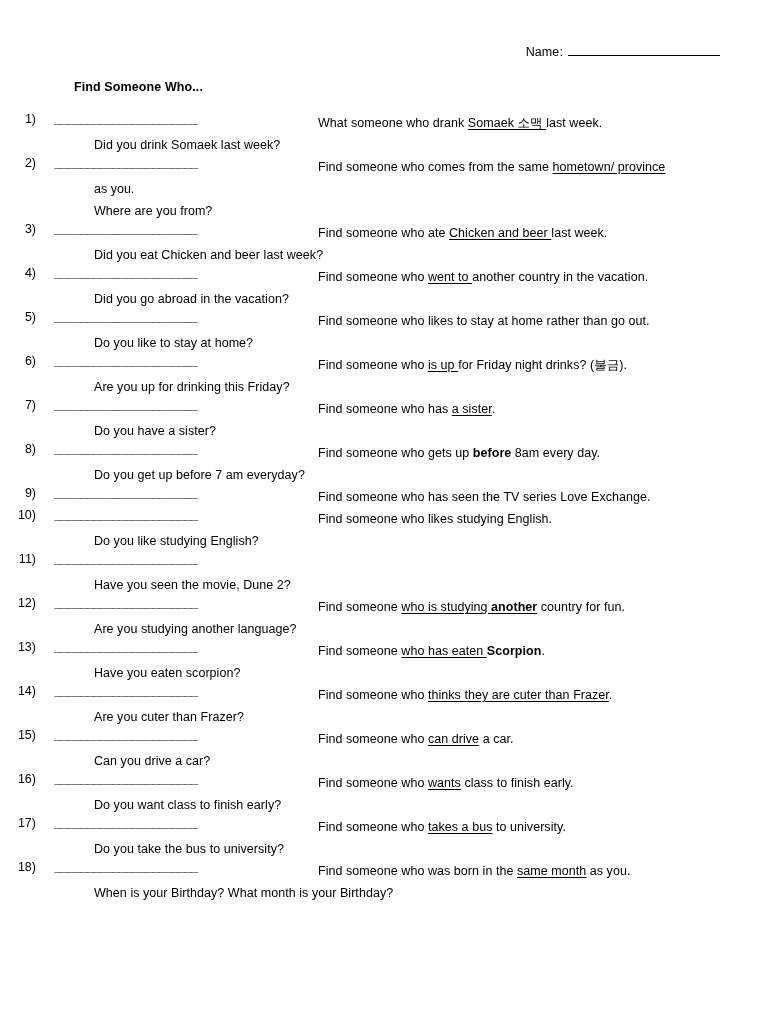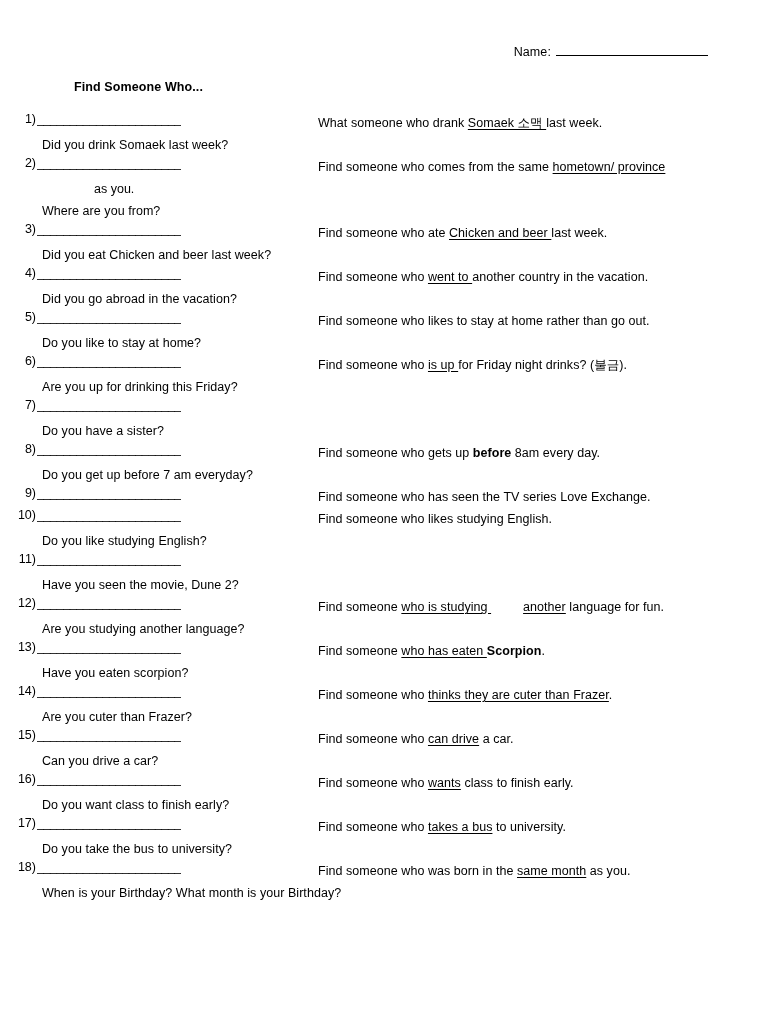--- a/index.html
+++ b/index.html
@@ -23,21 +23,21 @@
     box-sizing: border-box;
     padding: 0;
     position: relative;
     background: #ffffff;
   }
 
   
   .name-row {
     position: absolute;
     top: 44px;
-    right: 60px;
+    right: 48px;
     display: flex;
     align-items: baseline;
     font-size: 12.5px;
     letter-spacing: 0.1px;
   }
   .name-label {
     white-space: pre;
   }
   .name-blank {
     display: inline-block;
@@ -87,24 +87,25 @@
   }
   .item-num.wide {
     width: 44px;
     margin-left: -8px;
   }
 
   .item-blank {
     display: inline-block;
     font-size: 12.5px;
     letter-spacing: -0.4px;
-    margin-left: 1px;
+    margin-left: 18px;
     flex: 0 0 auto;
     overflow: hidden;
     white-space: nowrap;
+    font-weight: bold;
   }
 
   .item-prompt {
     position: absolute;
     left: 318px;
     top: 0;
     font-size: 12.5px;
     letter-spacing: 0.05px;
     white-space: nowrap;
     line-height: 22px;
@@ -113,39 +114,38 @@
   .item-cont {
     font-size: 12.5px;
     padding-left: 94px;
     height: 22px;
     line-height: 22px;
     white-space: nowrap;
   }
 
   .item-question {
     font-size: 12.5px;
-    padding-left: 42px;
+    padding-left: 94px;
     height: 22px;
     line-height: 22px;
     white-space: nowrap;
     letter-spacing: 0.05px;
   }
 
   u.plain {
     text-decoration: underline;
     text-underline-offset: 1.5px;
   }
   b.plain {
     font-weight: bold;
   }
   .bu {
-    font-weight: normal;
+    font-weight: bold;
     text-decoration: underline;
     text-underline-offset: 1.5px;
-    margin-left: 32px;
   }
 </style>
 </head>
 <body>
 
 <div class="page">
 
   <div class="name-row">
     <span class="name-label">Name:</span>
     <span class="name-blank"></span>
@@ -200,20 +200,21 @@
           <span class="item-num">6)</span>
           <span class="item-blank">______________________</span>
           <span class="item-prompt"><span>Find someone who </span><u class="plain">is up </u><span>for Friday night drinks? (불금).</span></span>
         </div>
         <div class="item-question">Are you up for drinking this Friday?</div>
       </div>
       <div class="item">
         <div class="item-line1">
           <span class="item-num">7)</span>
           <span class="item-blank">______________________</span>
+          <span class="item-prompt"><span>Find someone who has </span><u class="plain">a sister</u><span>.</span></span>
         </div>
         <div class="item-question">Do you have a sister?</div>
       </div>
       <div class="item">
         <div class="item-line1">
           <span class="item-num">8)</span>
           <span class="item-blank">______________________</span>
           <span class="item-prompt"><span>Find someone who gets up </span><b class="plain">before</b><span> 8am every day.</span></span>
         </div>
         <div class="item-question">Do you get up before 7 am everyday?</div>
@@ -237,21 +238,21 @@
         <div class="item-line1">
           <span class="item-num wide">11)</span>
           <span class="item-blank">______________________</span>
         </div>
         <div class="item-question">Have you seen the movie, Dune 2?</div>
       </div>
       <div class="item">
         <div class="item-line1">
           <span class="item-num wide">12)</span>
           <span class="item-blank">______________________</span>
-          <span class="item-prompt"><span>Find someone </span><u class="plain">who is studying </u><span class="bu">another</span><span> language for fun.</span></span>
+          <span class="item-prompt"><span>Find someone </span><u class="plain">who is studying </u><span class="bu">another</span><span> country for fun.</span></span>
         </div>
         <div class="item-question">Are you studying another language?</div>
       </div>
       <div class="item">
         <div class="item-line1">
           <span class="item-num wide">13)</span>
           <span class="item-blank">______________________</span>
           <span class="item-prompt"><span>Find someone </span><u class="plain">who has eaten </u><b class="plain">Scorpion</b><span>.</span></span>
         </div>
         <div class="item-question">Have you eaten scorpion?</div>

